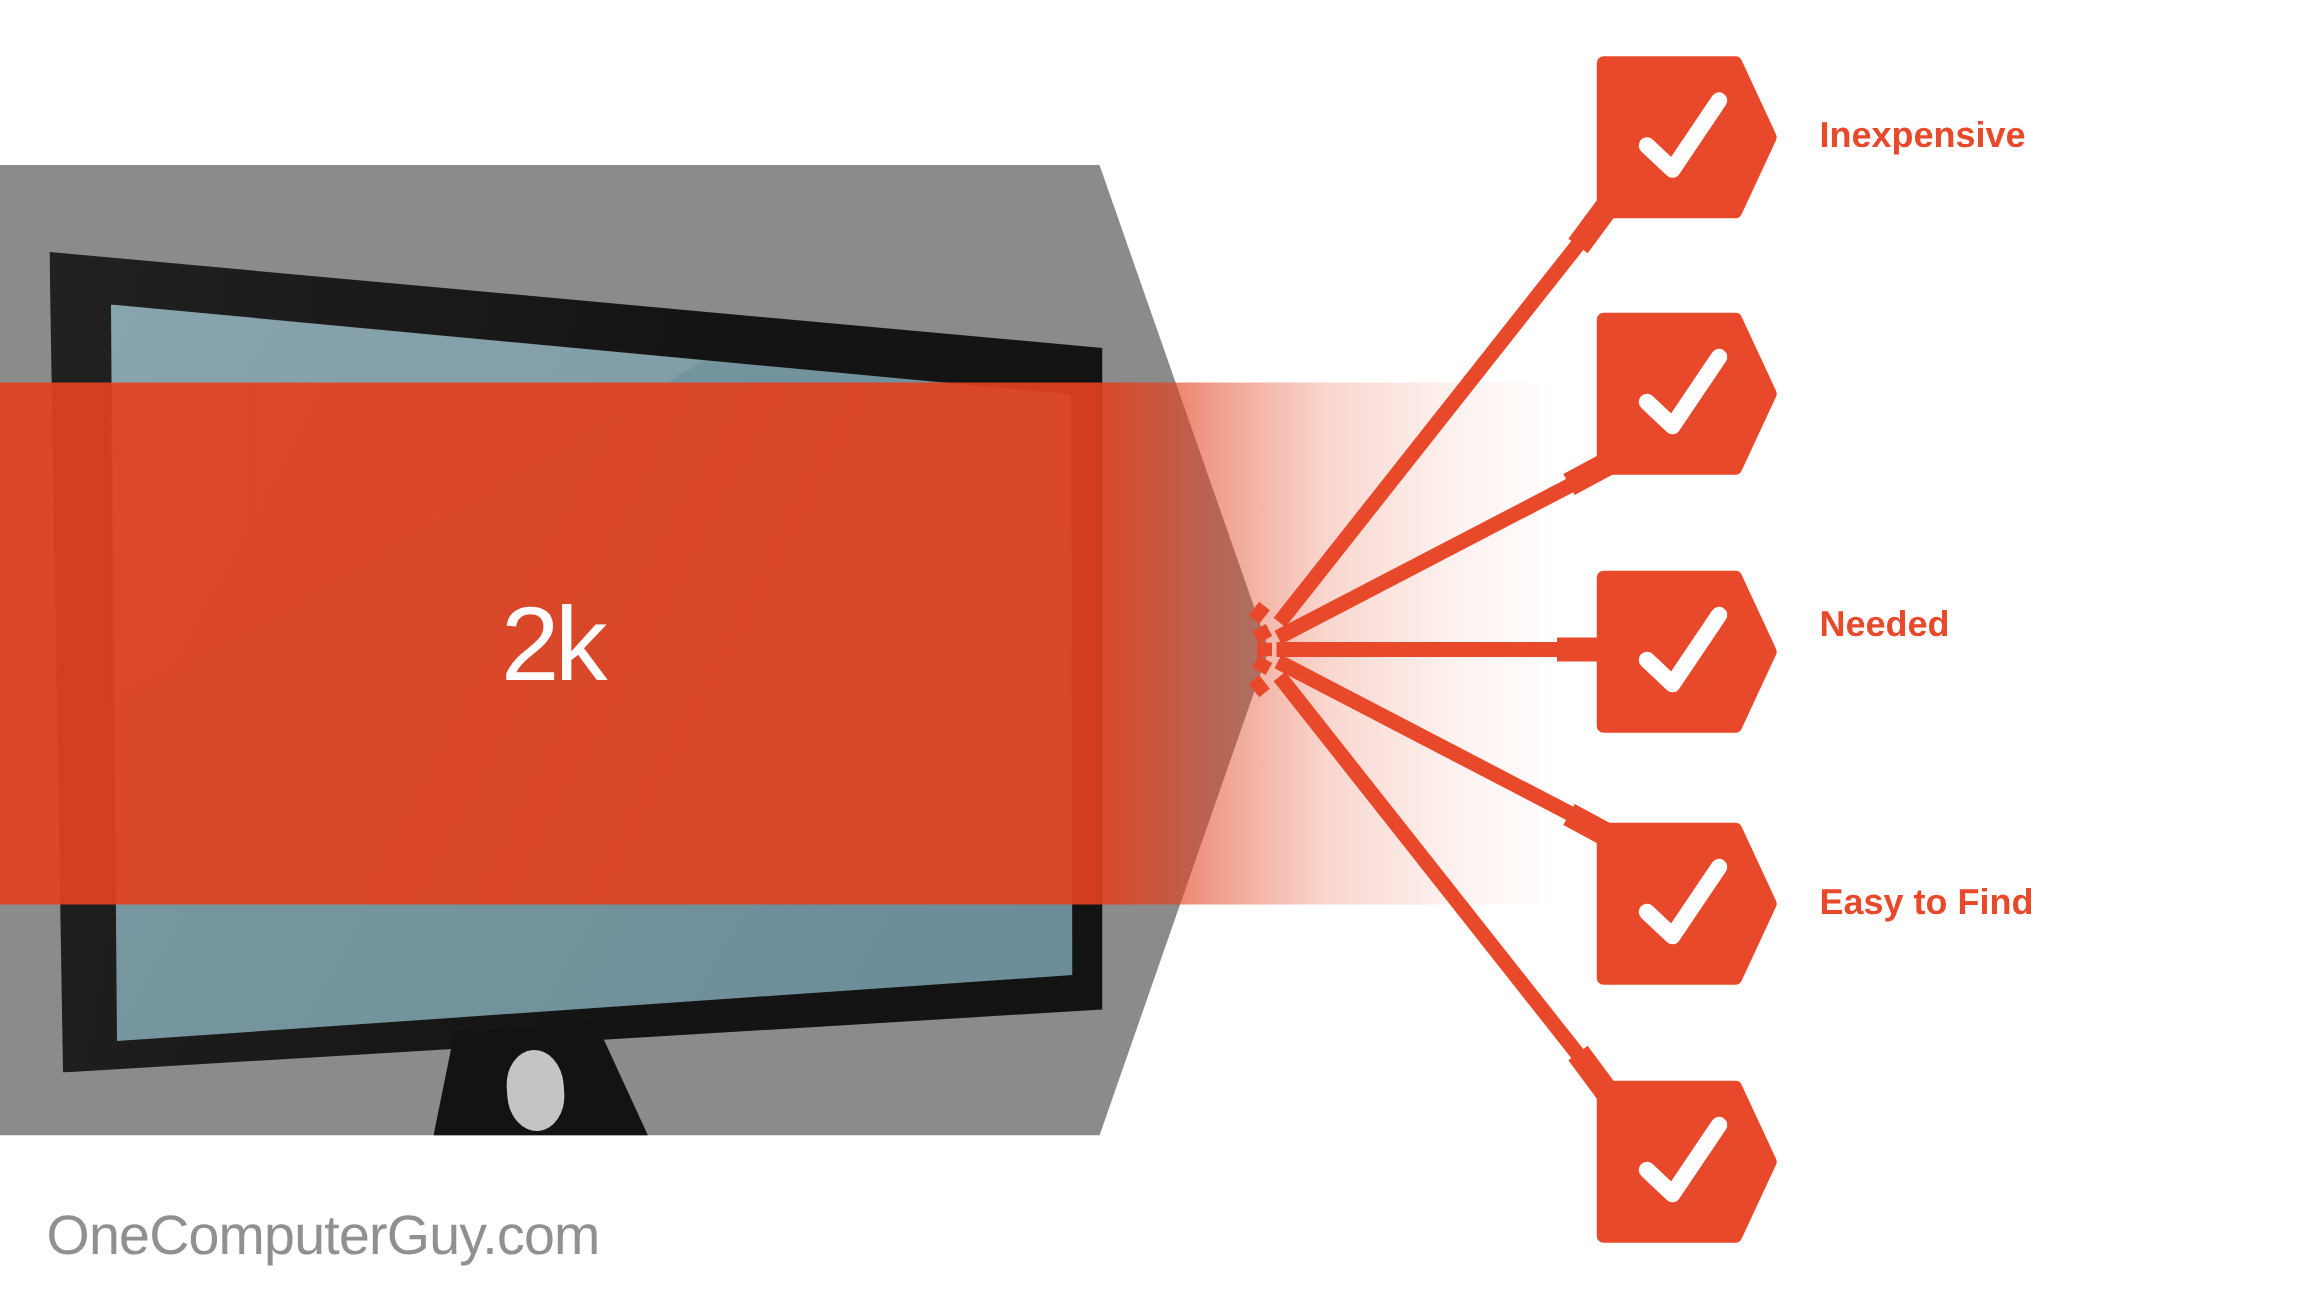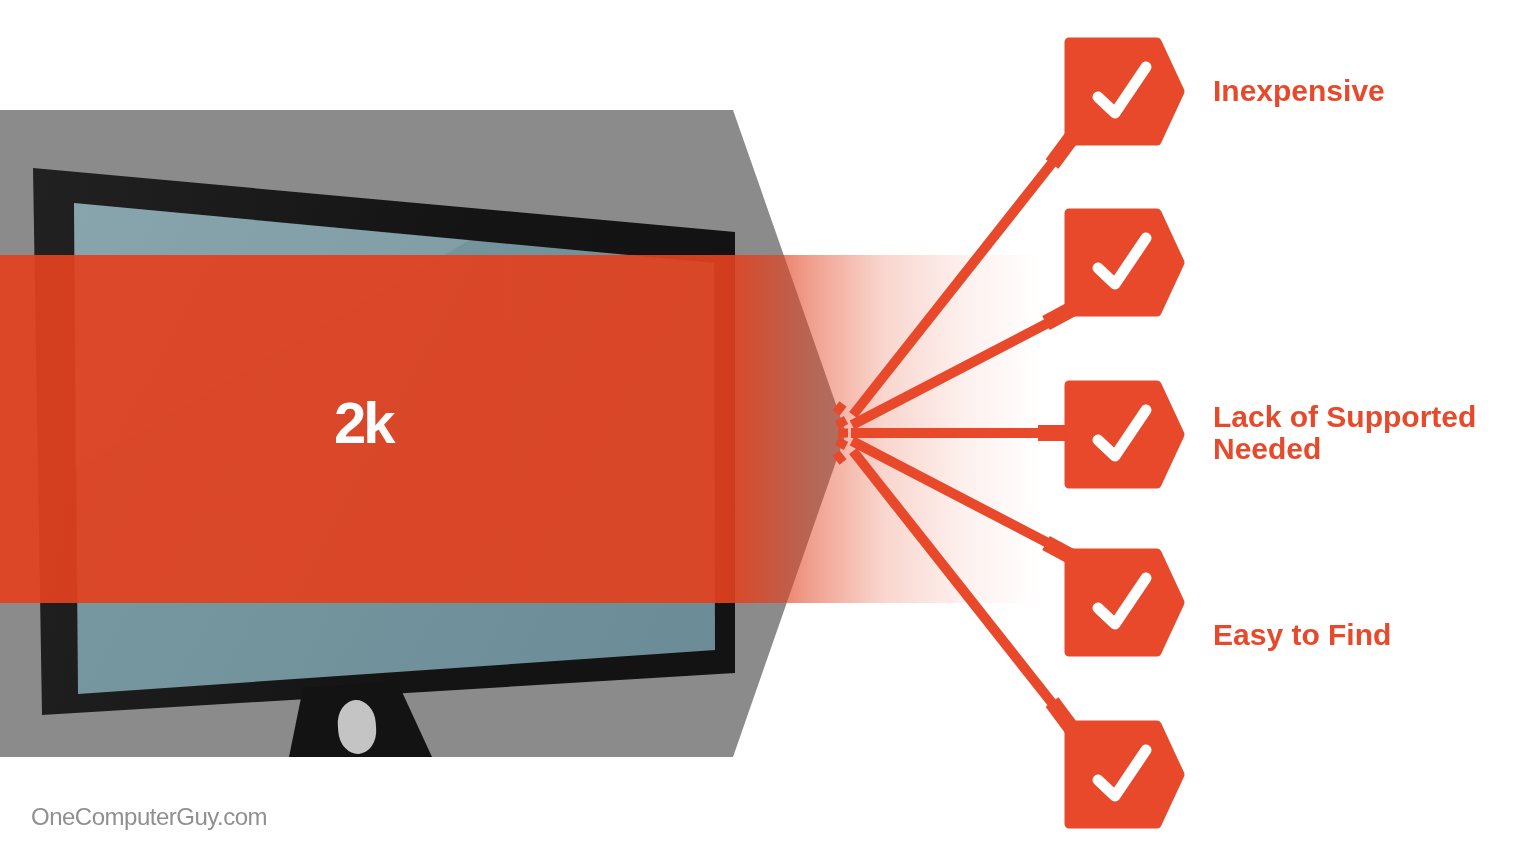--- a/index.html
+++ b/index.html
@@ -48,39 +48,39 @@
       rgba(226,65,31,0.92) 0%,
       rgba(226,65,31,0.92) 70%,
       rgba(226,65,31,0.50) 78%,
       rgba(231,84,52,0.24) 85%,
       rgba(238,120,95,0.10) 93%,
       rgba(238,120,95,0) 100%);
   }
 
   .screen-label {
     position:absolute; left:334px; top:394px;
-    color:var(--check); font-size:58px; font-weight:bold; letter-spacing:-3px;
+    color:var(--check); font-size:70px; font-weight:normal; letter-spacing:-3px;
     line-height:1;
     text-align:center;
   }
 
   svg.overlay { position:absolute; inset:0; pointer-events:none; }
   .accent-stroke { stroke:var(--accent); }
   .accent-fill { fill:var(--accent); }
 
   .benefit-label {
     position:absolute; left:1213px;
-    color:var(--accent); font-weight:bold; font-size:30px; line-height:32px;
+    color:var(--accent); font-weight:bold; font-size:24px; line-height:32px;
     white-space:nowrap;
   }
   .benefit-label span { display:block; }
 
   .watermark {
     position:absolute; left:31px; top:803px;
-    color:var(--watermark); font-size:24px; font-weight:normal;
+    color:var(--watermark); font-size:37px; font-weight:normal;
     letter-spacing:-0.5px;
   }
 </style>
 </head>
 <body>
 
 <div class="stage">
 
   <div class="layer gray-arrow"></div>
 
@@ -136,22 +136,21 @@
       <path d="M1098 780 L1115 796 L1146 750" fill="none" stroke="#FFFFFF" stroke-width="11" stroke-linecap="round" stroke-linejoin="round"></path>
     </g>
   </svg>
 
   <div class="screen-label">2k</div>
 
   <div class="benefit-label" style="top:75px">
     <span>Inexpensive</span>
   </div>
   <div class="benefit-label" style="top:401px">
-    <span>Lack of Supported</span>
     <span>Needed</span>
   </div>
-  <div class="benefit-label" style="top:619px">
+  <div class="benefit-label" style="top:586px">
     <span>Easy to Find</span>
   </div>
 
   <div class="watermark">OneComputerGuy.com</div>
 
 </div>
 
 </body></html>

